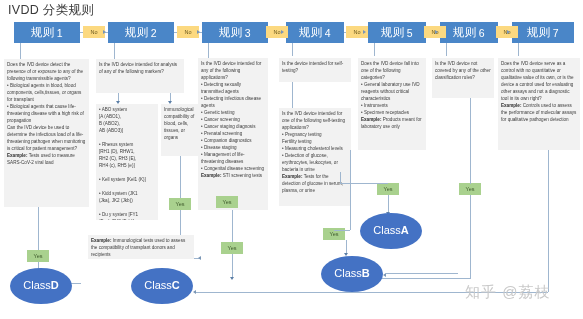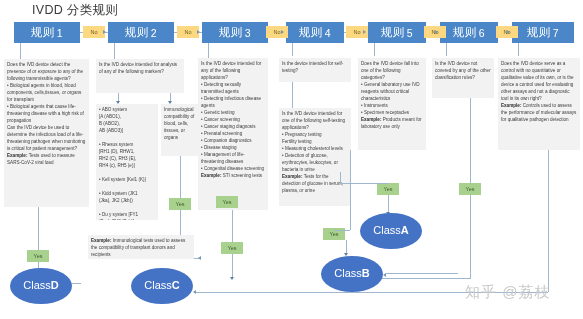--- a/index.html
+++ b/index.html
@@ -8,21 +8,21 @@
     background:#ffffff;
     font-family:"Liberation Sans","DejaVu Sans",sans-serif;
     overflow:hidden;
     position:relative;
   }
   #stage{position:absolute;left:0;top:0;width:583px;height:319px;}
   .abs{position:absolute;}
 
   
   .title{
-    left:32px;top:2px;
+    left:8px;top:2px;
     font-size:12.5px;color:#3a3a3a;letter-spacing:.3px;
   }
 
   
   .rule{
     height:21px;
     background:#4a86c8;
     color:#ffffff;
     font-size:11.5px;
     display:flex;align-items:center;justify-content:center;

